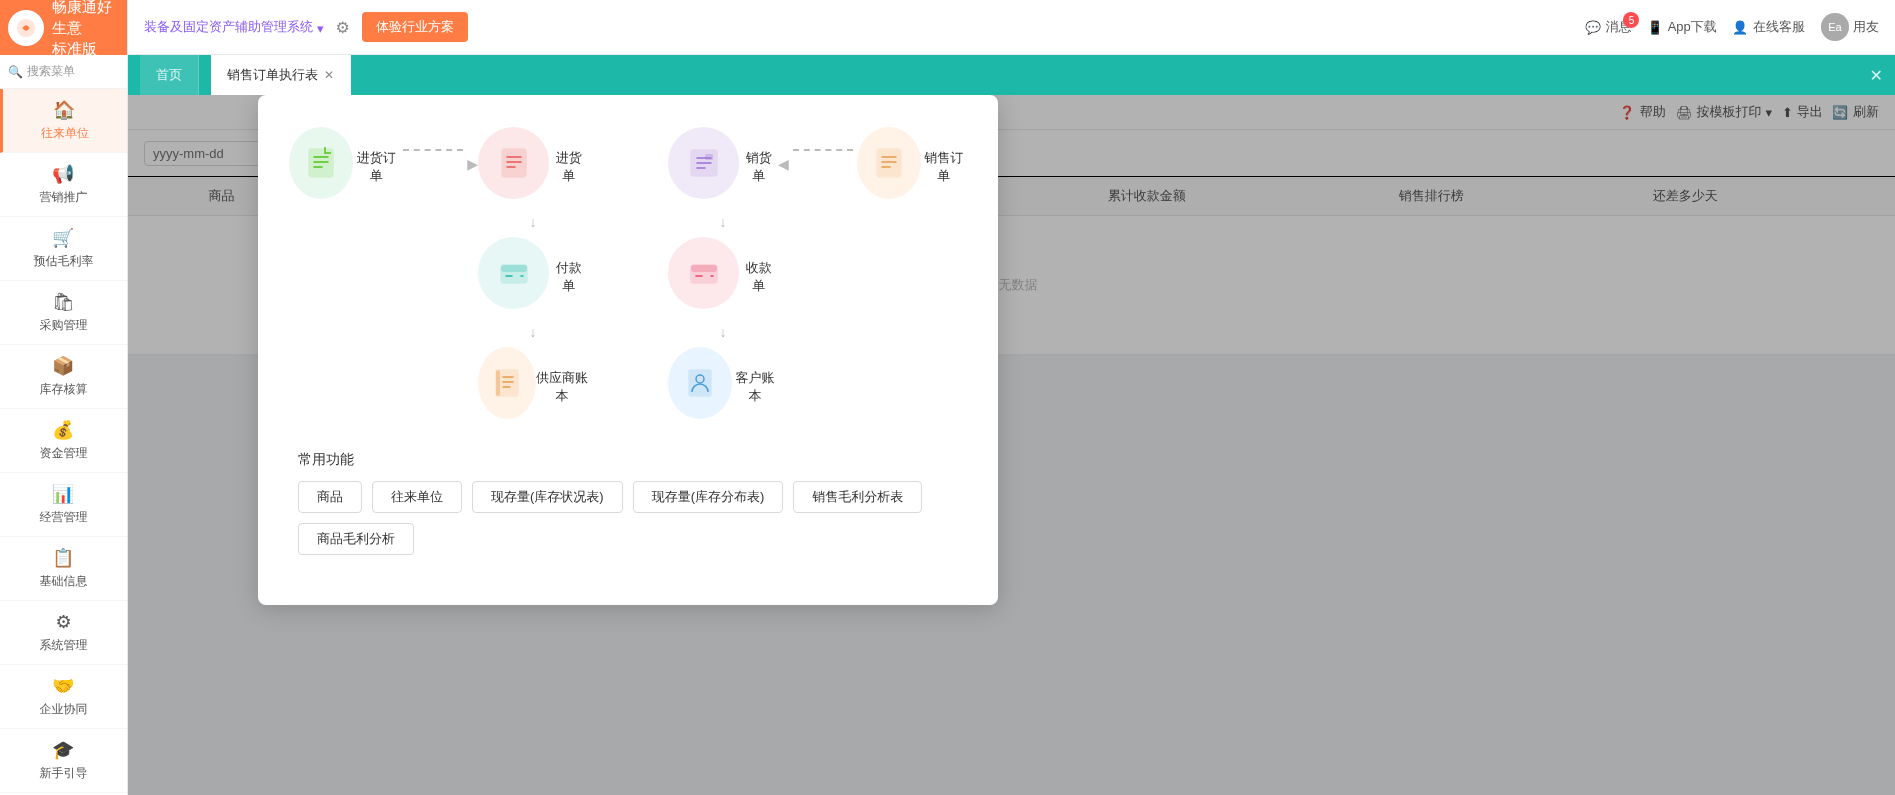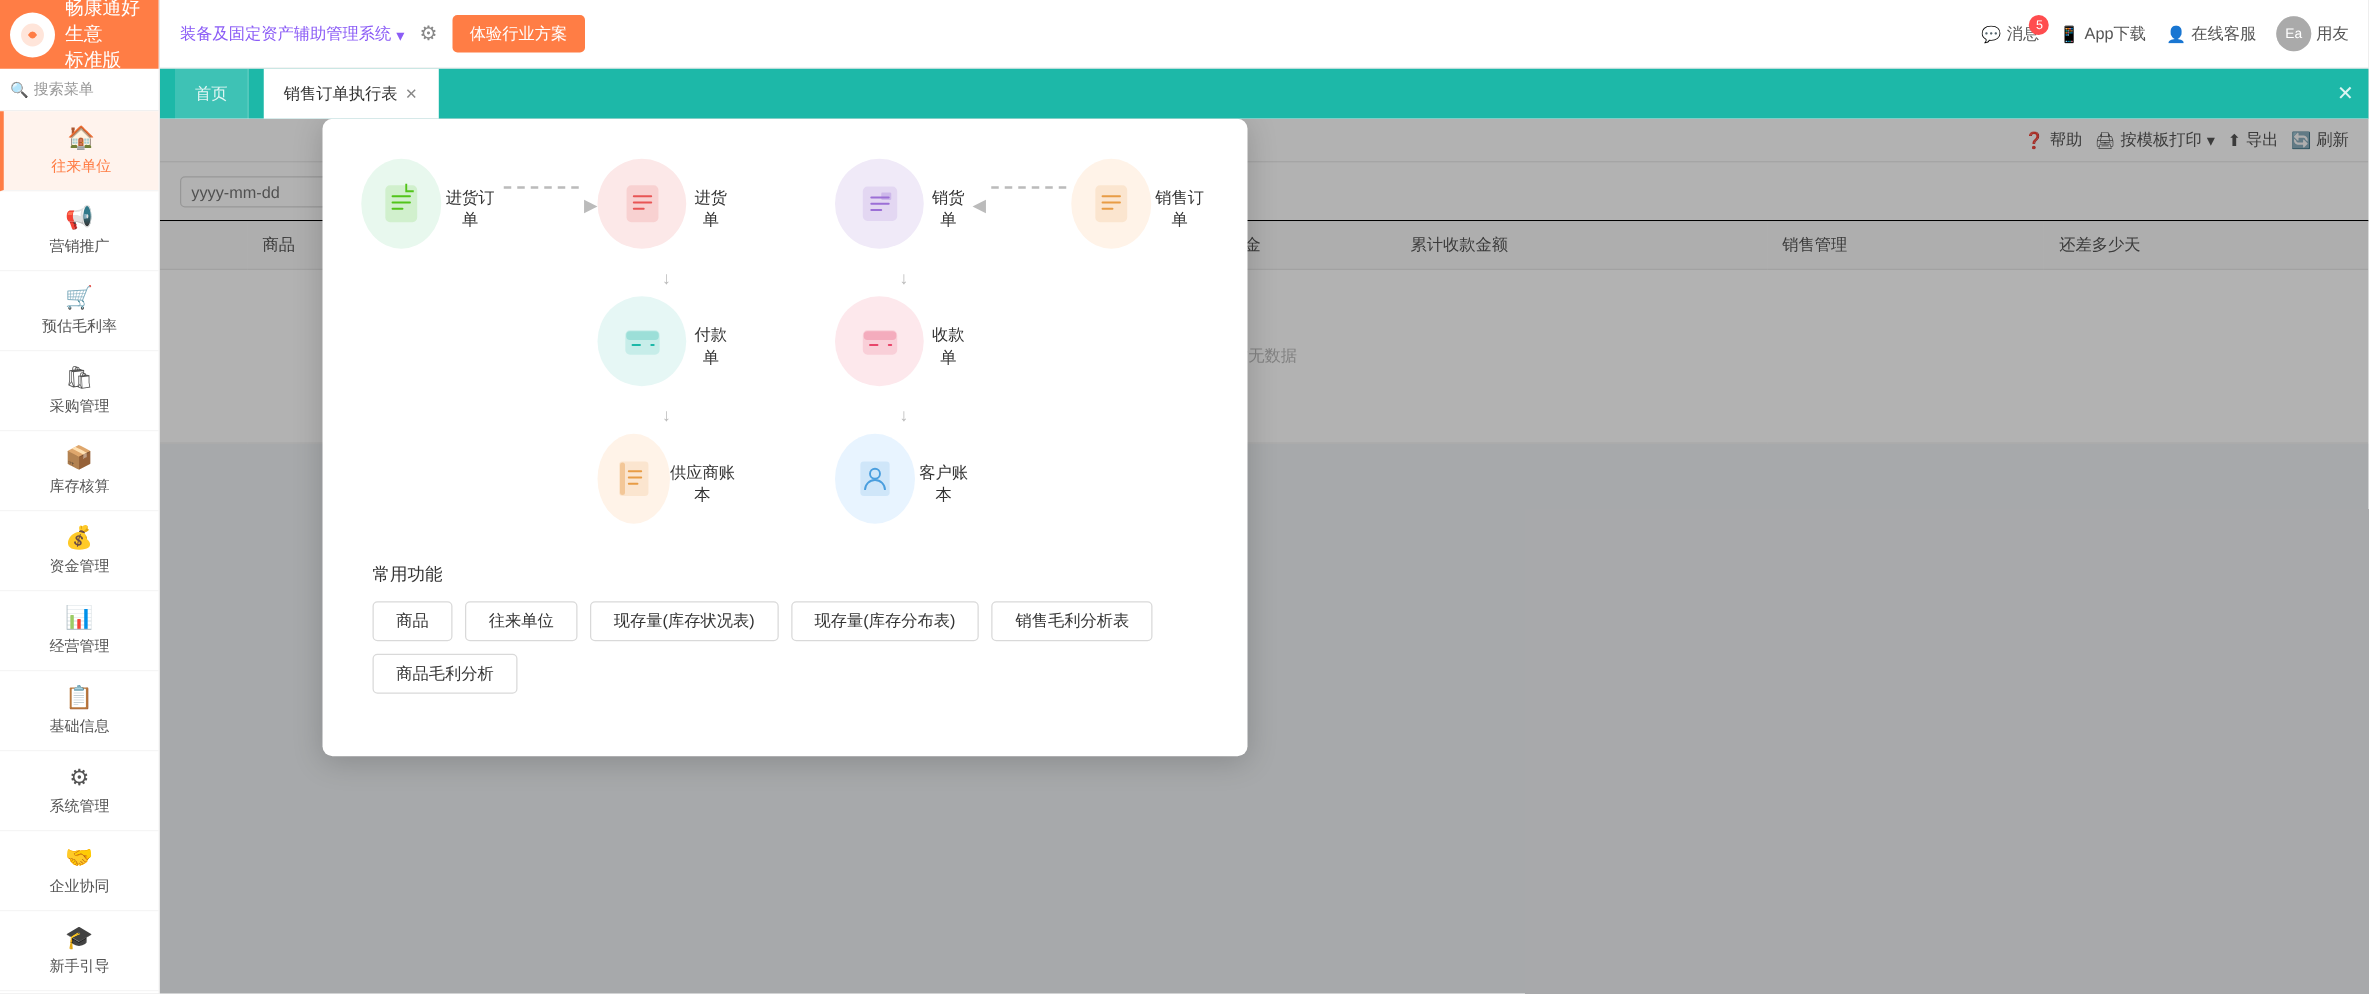--- a/index.html
+++ b/index.html
@@ -553,21 +553,21 @@
         <table>
           <thead>
             <tr>
               <th></th>
               <th>商品</th>
               <th>金额</th>
               <th>预估毛利</th>
               <th>预估毛利率</th>
               <th>订金</th>
               <th>累计收款金额</th>
-              <th>销售管理</th>
+              <th>销售排行榜</th>
               <th>还差多少天</th>
             </tr>
           </thead>
           <tbody>
             <tr>
               <td colspan="9" class="no-data">暂无数据</td>
             </tr>
           </tbody>
         </table>
       </div>

